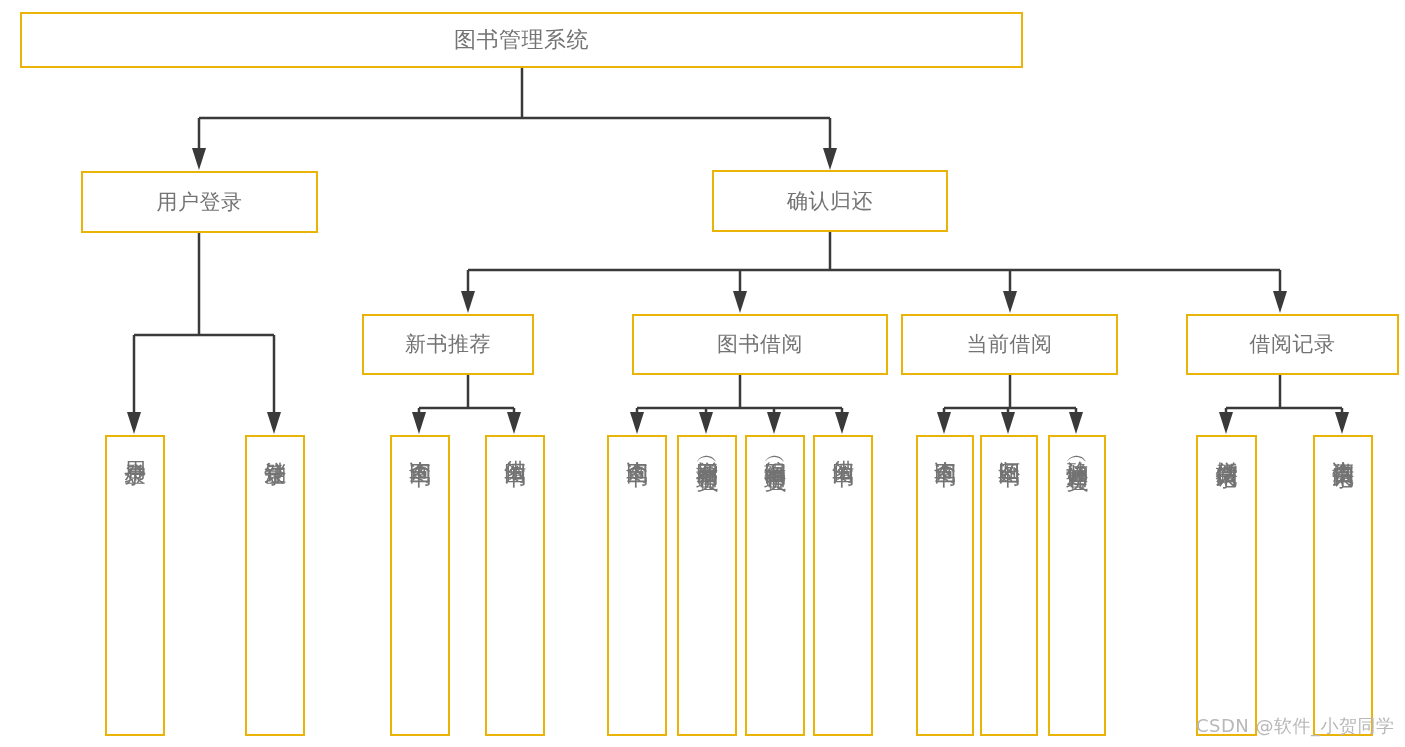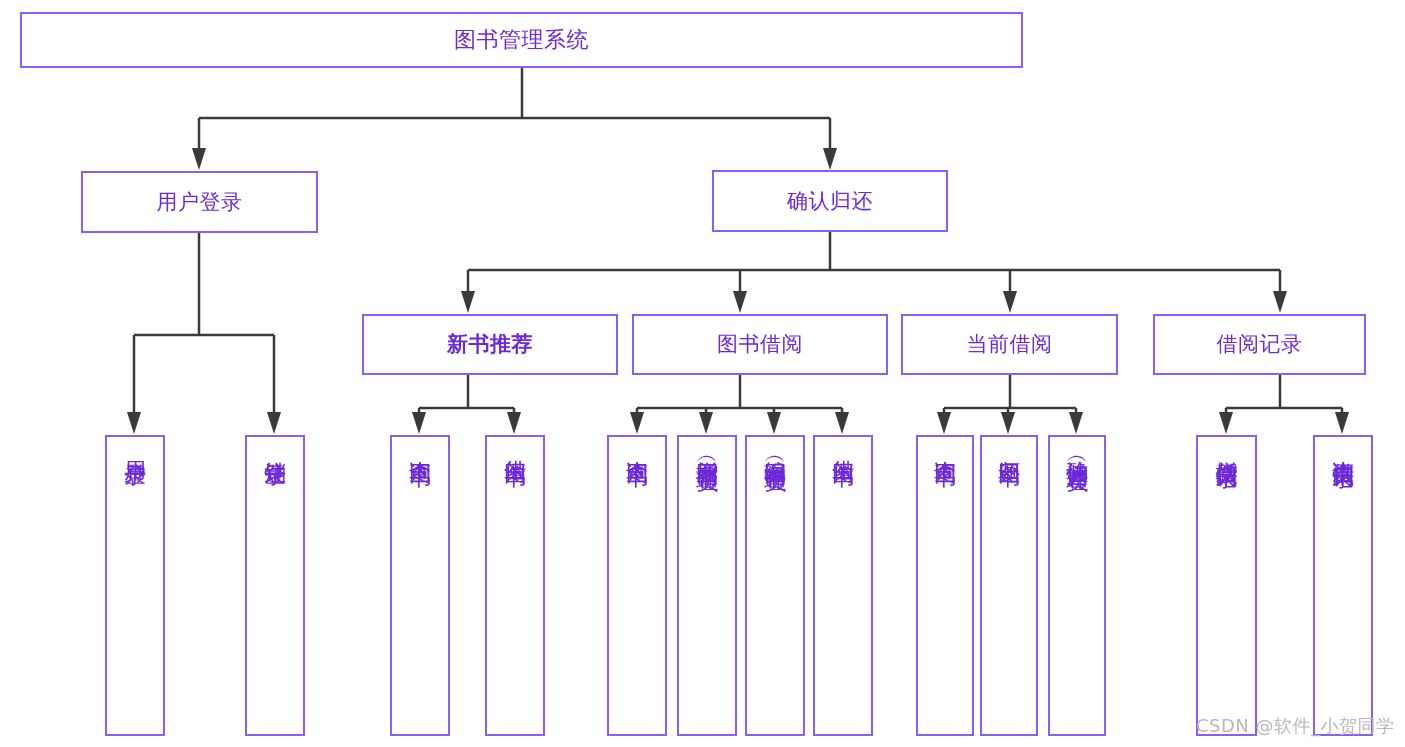--- a/index.html
+++ b/index.html
@@ -20,23 +20,23 @@
   #edges {
     position: absolute;
     left: 0;
     top: 0;
     width: 1405px;
     height: 747px;
   }
   .node {
     position: absolute;
     box-sizing: border-box;
-    border: 2px solid #8b5cf6;
+    border: 2px solid #eab308;
     background: #ffffff;
-    color: #6d28d9;
+    color: #737373;
     display: flex;
     align-items: center;
     justify-content: center;
     overflow: hidden;
   }
   .node .node-label {
     display: block;
     text-align: center;
     line-height: 1.18;
     letter-spacing: 0.5px;
@@ -129,30 +129,30 @@
   <div id="nodes-layer">
       <div class="node horizontal root" style="left: 20px; top: 12px; width: 1003px; height: 56px;">
         <span class="node-label">图书管理系统</span>
       </div>
       <div class="node horizontal" style="left: 81px; top: 171px; width: 237px; height: 62px;">
         <span class="node-label">用户登录</span>
       </div>
       <div class="node horizontal" style="left: 712px; top: 170px; width: 236px; height: 62px;">
         <span class="node-label">确认归还</span>
       </div>
-      <div class="node horizontal" style="left: 362px; top: 314px; width: 256px; height: 61px; font-weight: bold;">
+      <div class="node horizontal" style="left: 362px; top: 314px; width: 172px; height: 61px;">
         <span class="node-label">新书推荐</span>
       </div>
       <div class="node horizontal" style="left: 632px; top: 314px; width: 256px; height: 61px;">
         <span class="node-label">图书借阅</span>
       </div>
       <div class="node horizontal" style="left: 901px; top: 314px; width: 217px; height: 61px;">
         <span class="node-label">当前借阅</span>
       </div>
-      <div class="node horizontal" style="left: 1153px; top: 314px; width: 213px; height: 61px;">
+      <div class="node horizontal" style="left: 1186px; top: 314px; width: 213px; height: 61px;">
         <span class="node-label">借阅记录</span>
       </div>
       <div class="node vertical" style="left: 105px; top: 435px; width: 60px; height: 301px;">
         <span class="node-label">用户登录</span>
       </div>
       <div class="node vertical" style="left: 245px; top: 435px; width: 60px; height: 301px;">
         <span class="node-label">注销登录</span>
       </div>
       <div class="node vertical" style="left: 390px; top: 435px; width: 60px; height: 301px;">
         <span class="node-label">查询图书</span>

